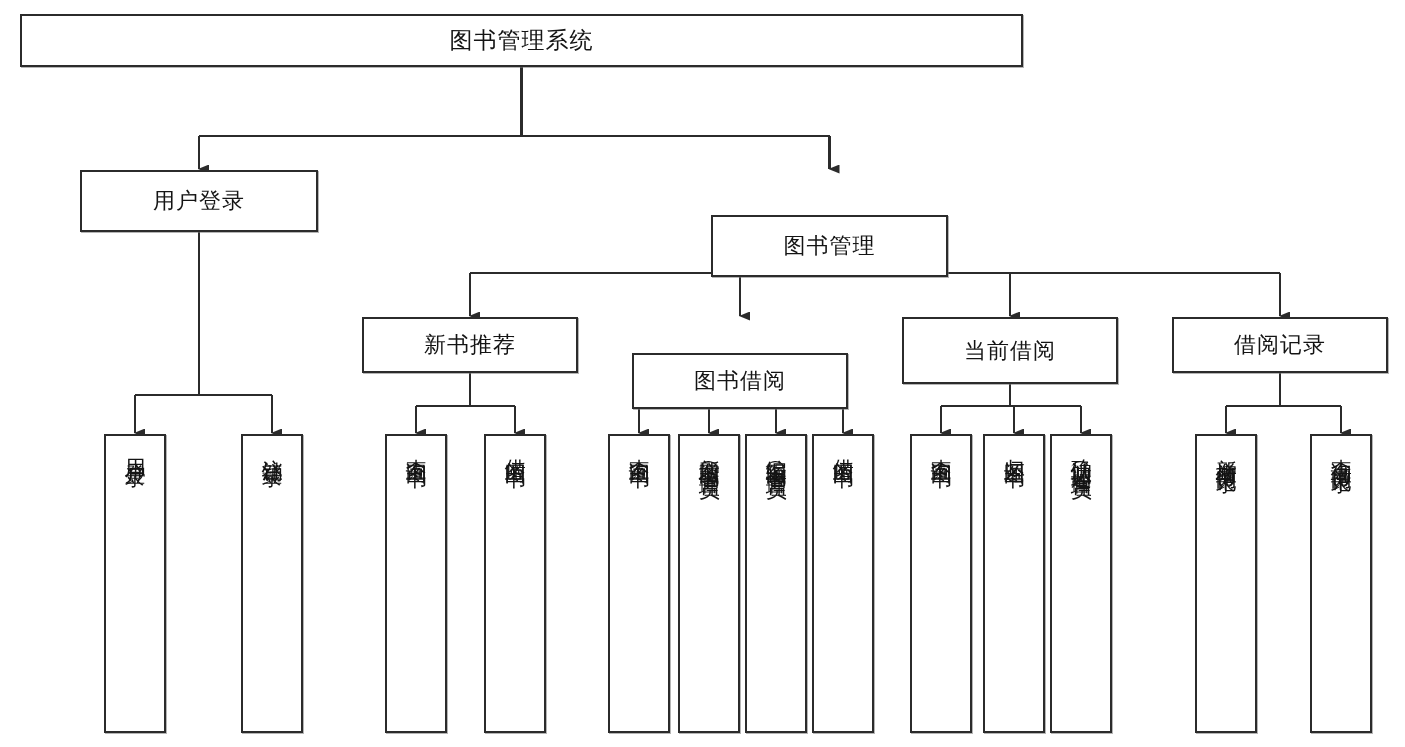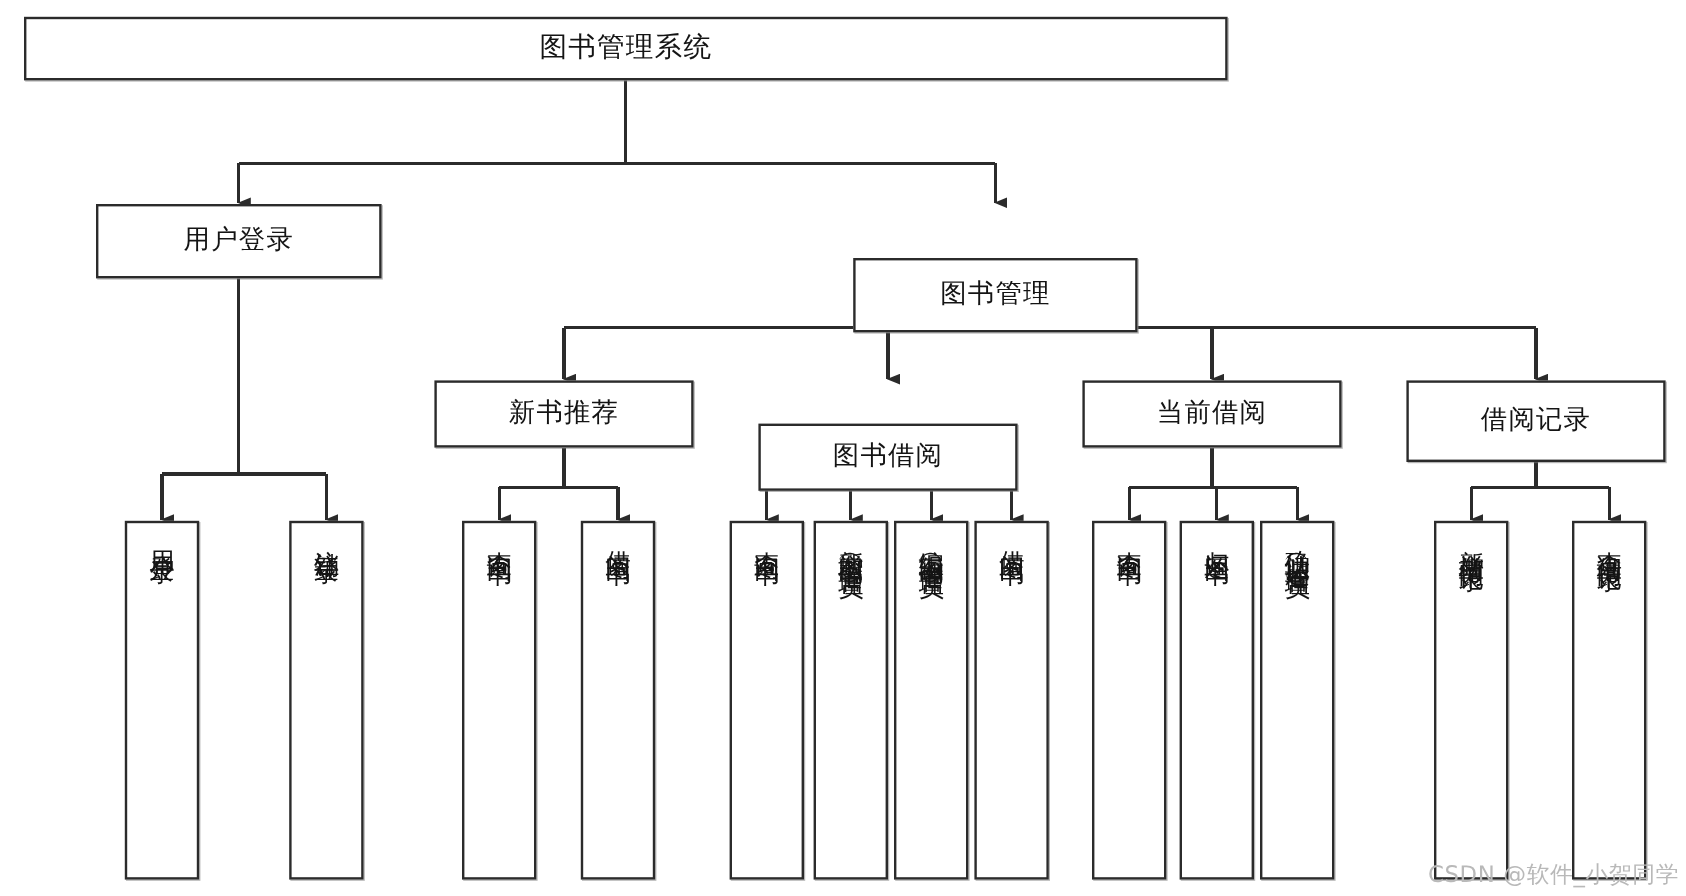--- a/index.html
+++ b/index.html
@@ -115,24 +115,24 @@
       </div>
       <div class="node lvl2" style="left: 711px; top: 170px; width: 237px; height: 62px; margin-top: 45px;">
         <span class="label">图书管理</span>
       </div>
       <div class="node lvl3" style="left: 362px; top: 317px; width: 216px; height: 56px; align-items: center;">
         <span class="label">新书推荐</span>
       </div>
       <div class="node lvl3" style="left: 632px; top: 317px; width: 216px; height: 56px; margin-top: 36px;">
         <span class="label">图书借阅</span>
       </div>
-      <div class="node lvl3" style="left: 902px; top: 317px; width: 216px; height: 56px;">
+      <div class="node lvl3" style="left: 902px; top: 317px; width: 216px; height: 67px;">
         <span class="label">当前借阅</span>
       </div>
-      <div class="node lvl3" style="left: 1172px; top: 317px; width: 216px; height: 68px;">
+      <div class="node lvl3" style="left: 1172px; top: 317px; width: 216px; height: 56px;">
         <span class="label">借阅记录</span>
       </div>
       <div class="node leaf" style="left: 104px; top: 434px; width: 62px; height: 299px;">
         <span class="label">用户登录</span>
       </div>
       <div class="node leaf" style="left: 241px; top: 434px; width: 62px; height: 299px;">
         <span class="label">注销登录</span>
       </div>
       <div class="node leaf" style="left: 385px; top: 434px; width: 62px; height: 299px;">
         <span class="label">查询图书</span>
@@ -162,15 +162,14 @@
         <span class="label">确认归还（管理员）</span>
       </div>
       <div class="node leaf" style="left: 1195px; top: 434px; width: 62px; height: 299px;">
         <span class="label">新增借阅记录</span>
       </div>
       <div class="node leaf" style="left: 1310px; top: 434px; width: 62px; height: 299px;">
         <span class="label">查询借阅记录</span>
       </div>
     </div>
 
-  <div class="watermark" style="left: 1190px; top: 716px; color: rgb(185, 185, 185);">CSDN @软件_小贺同学</div>
 
 </div>
 
 </body></html>

